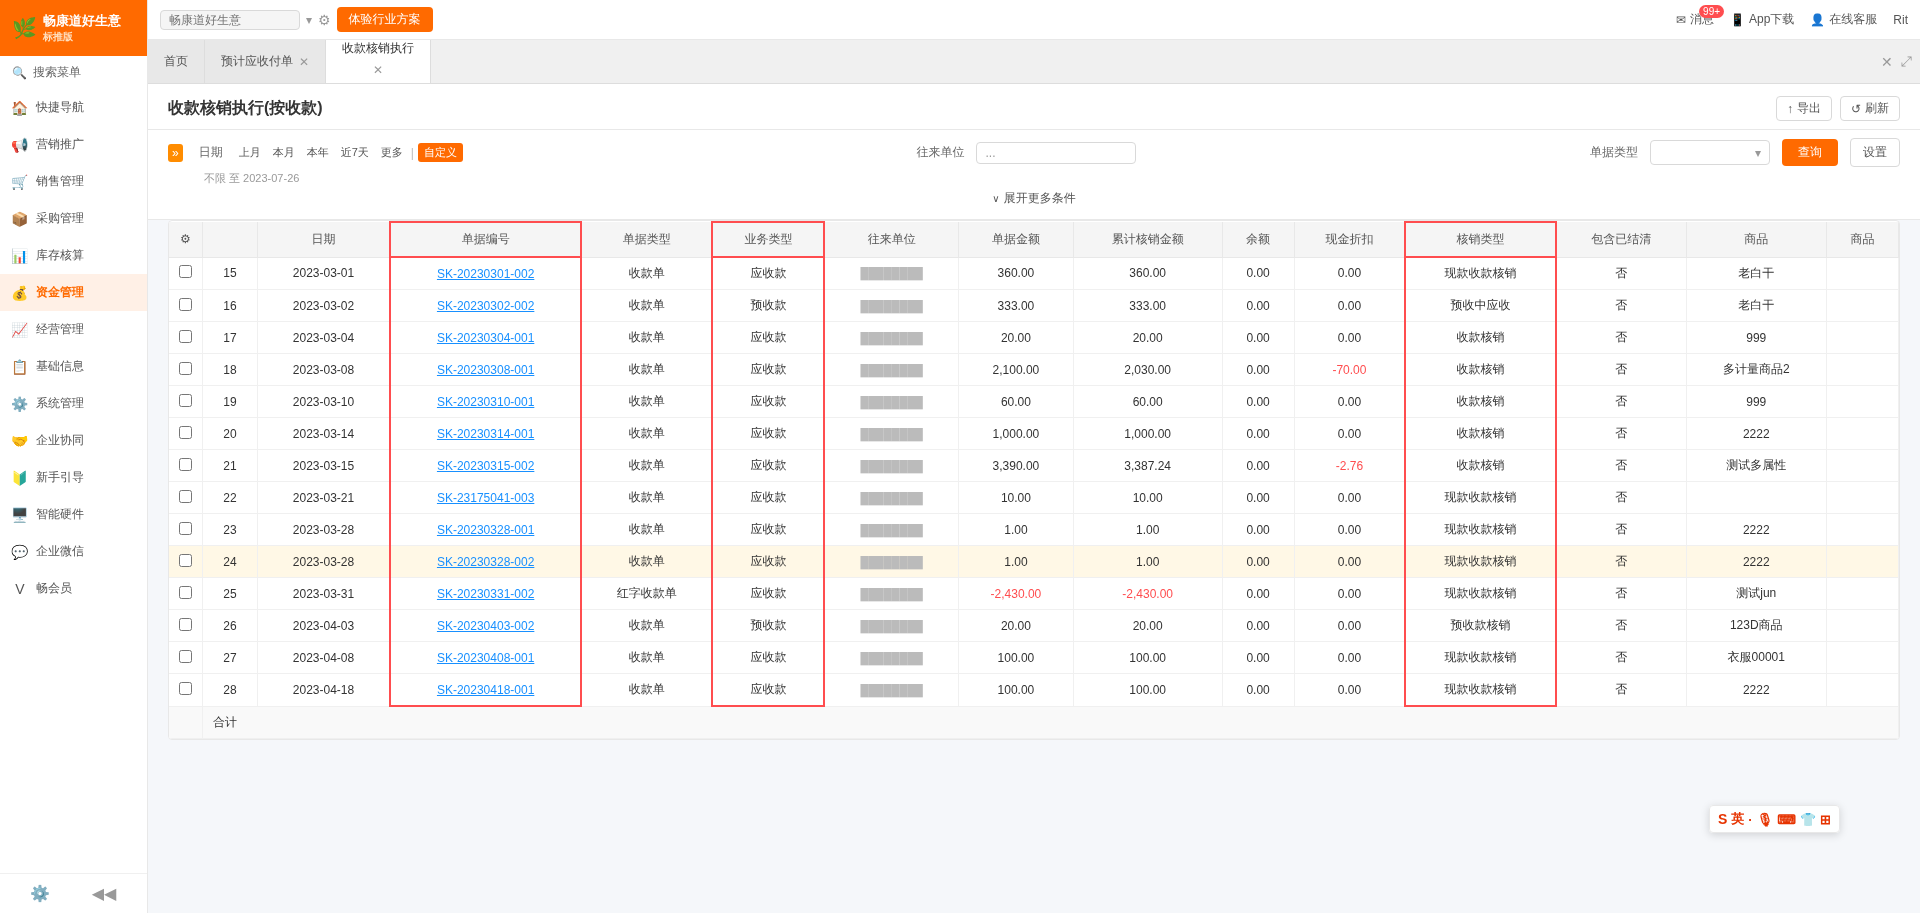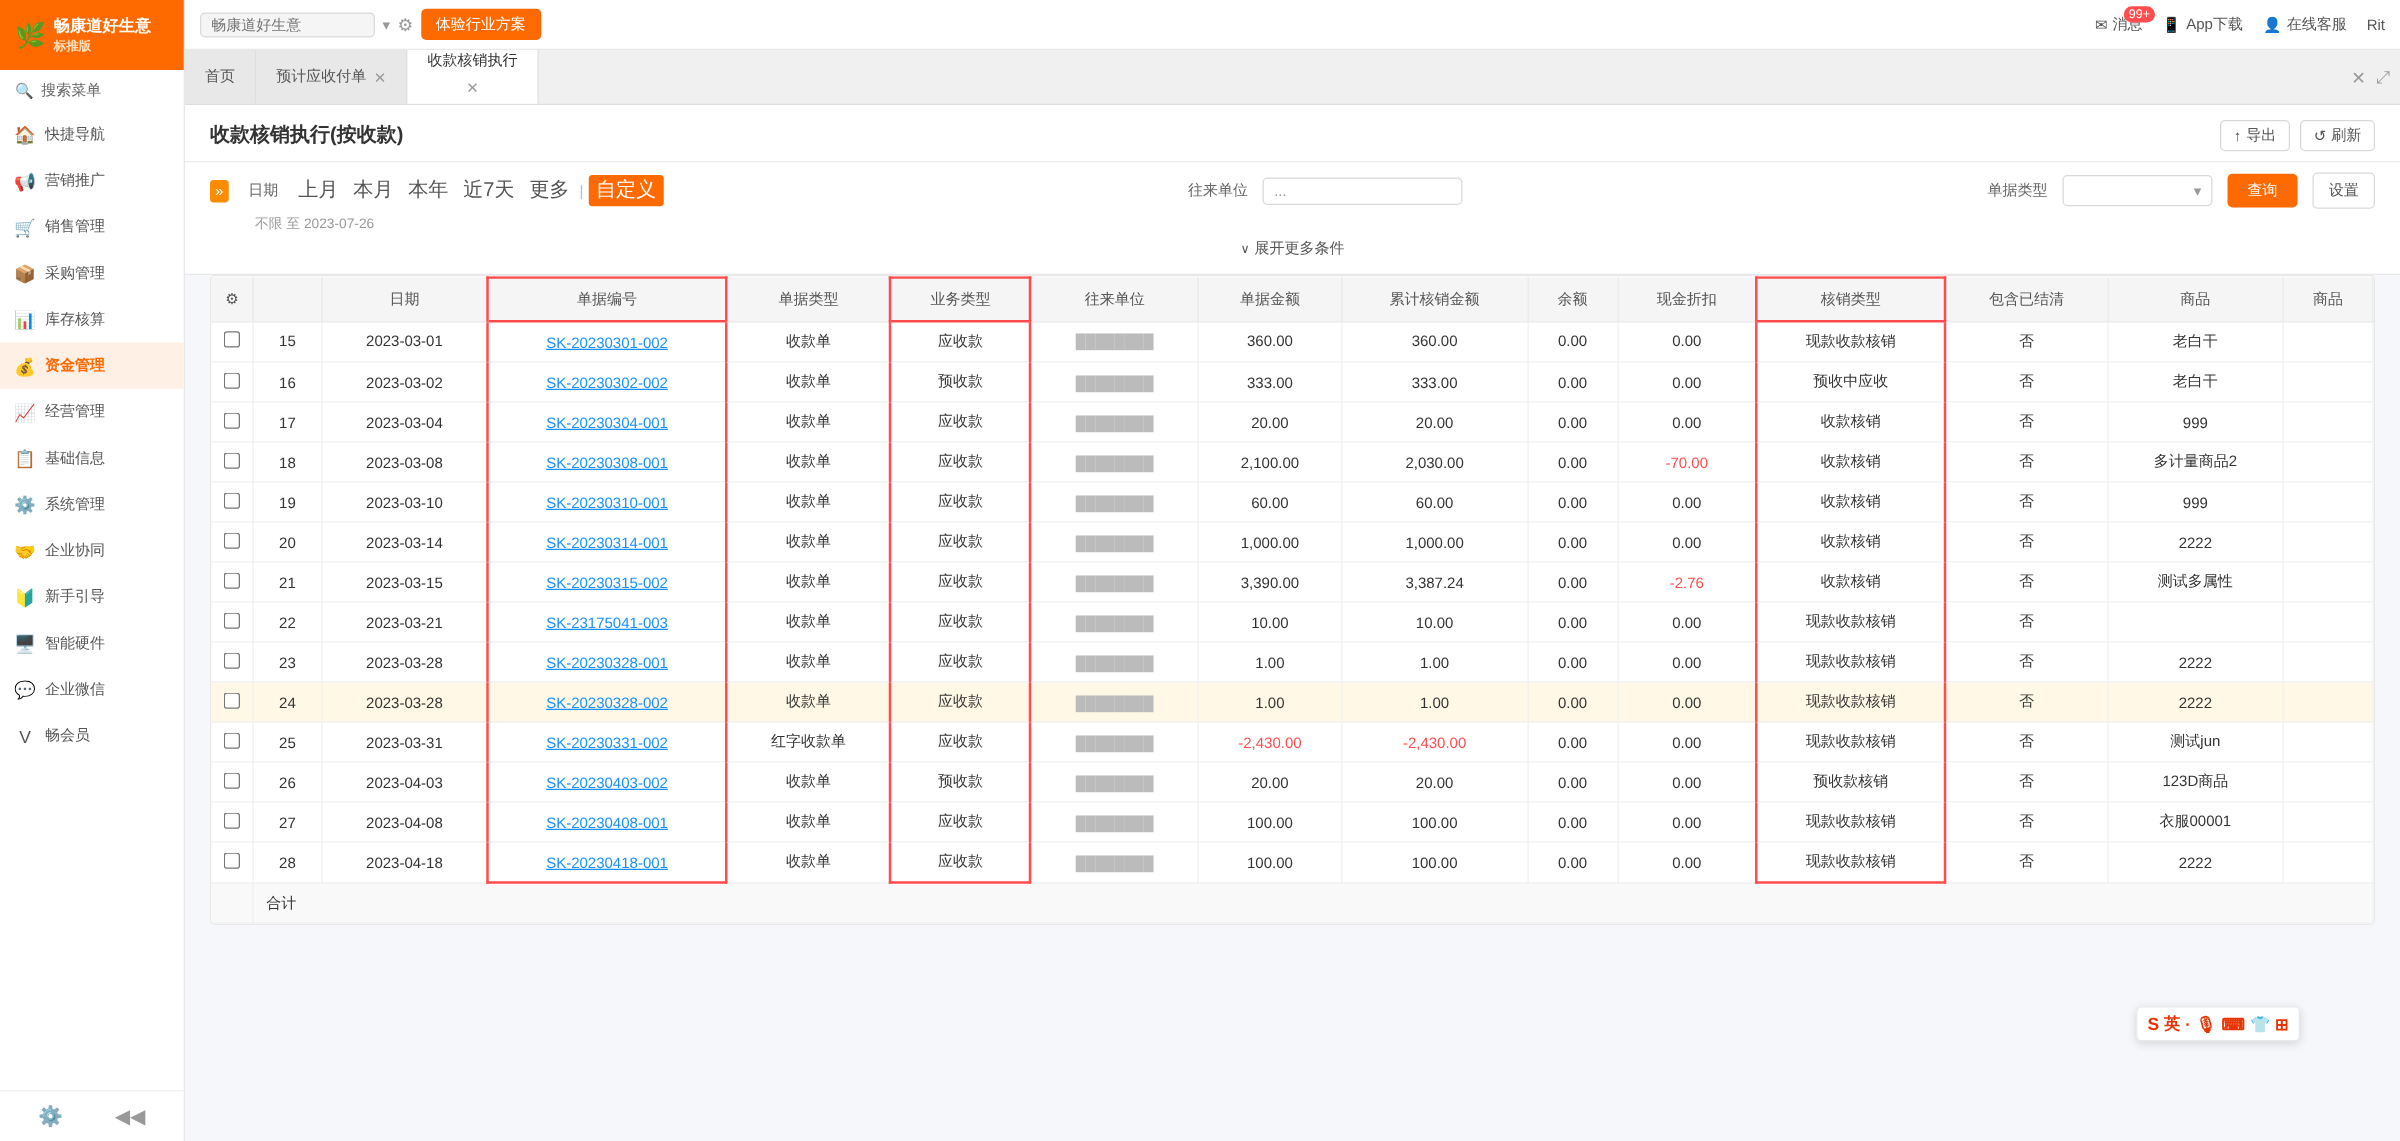--- a/index.html
+++ b/index.html
@@ -47,21 +47,21 @@
     .content-header { background: #fff; padding: 12px 20px 8px; border-bottom: 1px solid #e8e8e8; display: flex; align-items: center; justify-content: space-between; }
     .content-title { font-size: 16px; font-weight: bold; color: #333; }
     .content-actions { display: flex; gap: 8px; }
     .content-action-btn { display: flex; align-items: center; gap: 4px; color: #555; font-size: 12px; cursor: pointer; border: 1px solid #d9d9d9; border-radius: 4px; padding: 3px 10px; background: #fff; }
 
     
     .filter-bar { background: #fff; padding: 8px 20px; border-bottom: 1px solid #e8e8e8; }
     .filter-row { display: flex; align-items: center; gap: 12px; margin-bottom: 4px; }
     .filter-label { color: #666; font-size: 12px; white-space: nowrap; }
     .filter-date-btns { display: flex; gap: 4px; align-items: center; }
-    .filter-date-btn { font-size: 16px; color: #555; cursor: pointer; padding: 1px 4px; }
+    .filter-date-btn { font-size: 11px; color: #555; cursor: pointer; padding: 1px 4px; }
     .filter-date-btn.custom { background: #ff6a00; color: #fff; border-radius: 3px; padding: 2px 6px; }
     .filter-divider { color: #bbb; }
     .filter-select { border: 1px solid #d9d9d9; border-radius: 4px; padding: 3px 8px; font-size: 12px; color: #999; min-width: 160px; display: flex; align-items: center; justify-content: space-between; cursor: pointer; }
     .filter-type-select { border: 1px solid #d9d9d9; border-radius: 4px; padding: 3px 8px; font-size: 12px; color: #999; min-width: 120px; display: flex; align-items: center; justify-content: space-between; cursor: pointer; }
     .filter-query-btn { background: #ff6a00; color: #fff; border: none; border-radius: 4px; padding: 5px 16px; font-size: 12px; cursor: pointer; }
     .filter-settings-btn { background: #fff; color: #555; border: 1px solid #d9d9d9; border-radius: 4px; padding: 5px 12px; font-size: 12px; cursor: pointer; }
     .filter-expand { display: flex; align-items: center; gap: 4px; color: #555; font-size: 12px; cursor: pointer; justify-content: center; padding: 4px 0; }
     .filter-expand-icon { font-size: 10px; }
     .filter-toggle { background: #ff8c00; color: #fff; border: none; border-radius: 3px; padding: 2px 4px; font-size: 12px; cursor: pointer; margin-right: 4px; }
 

